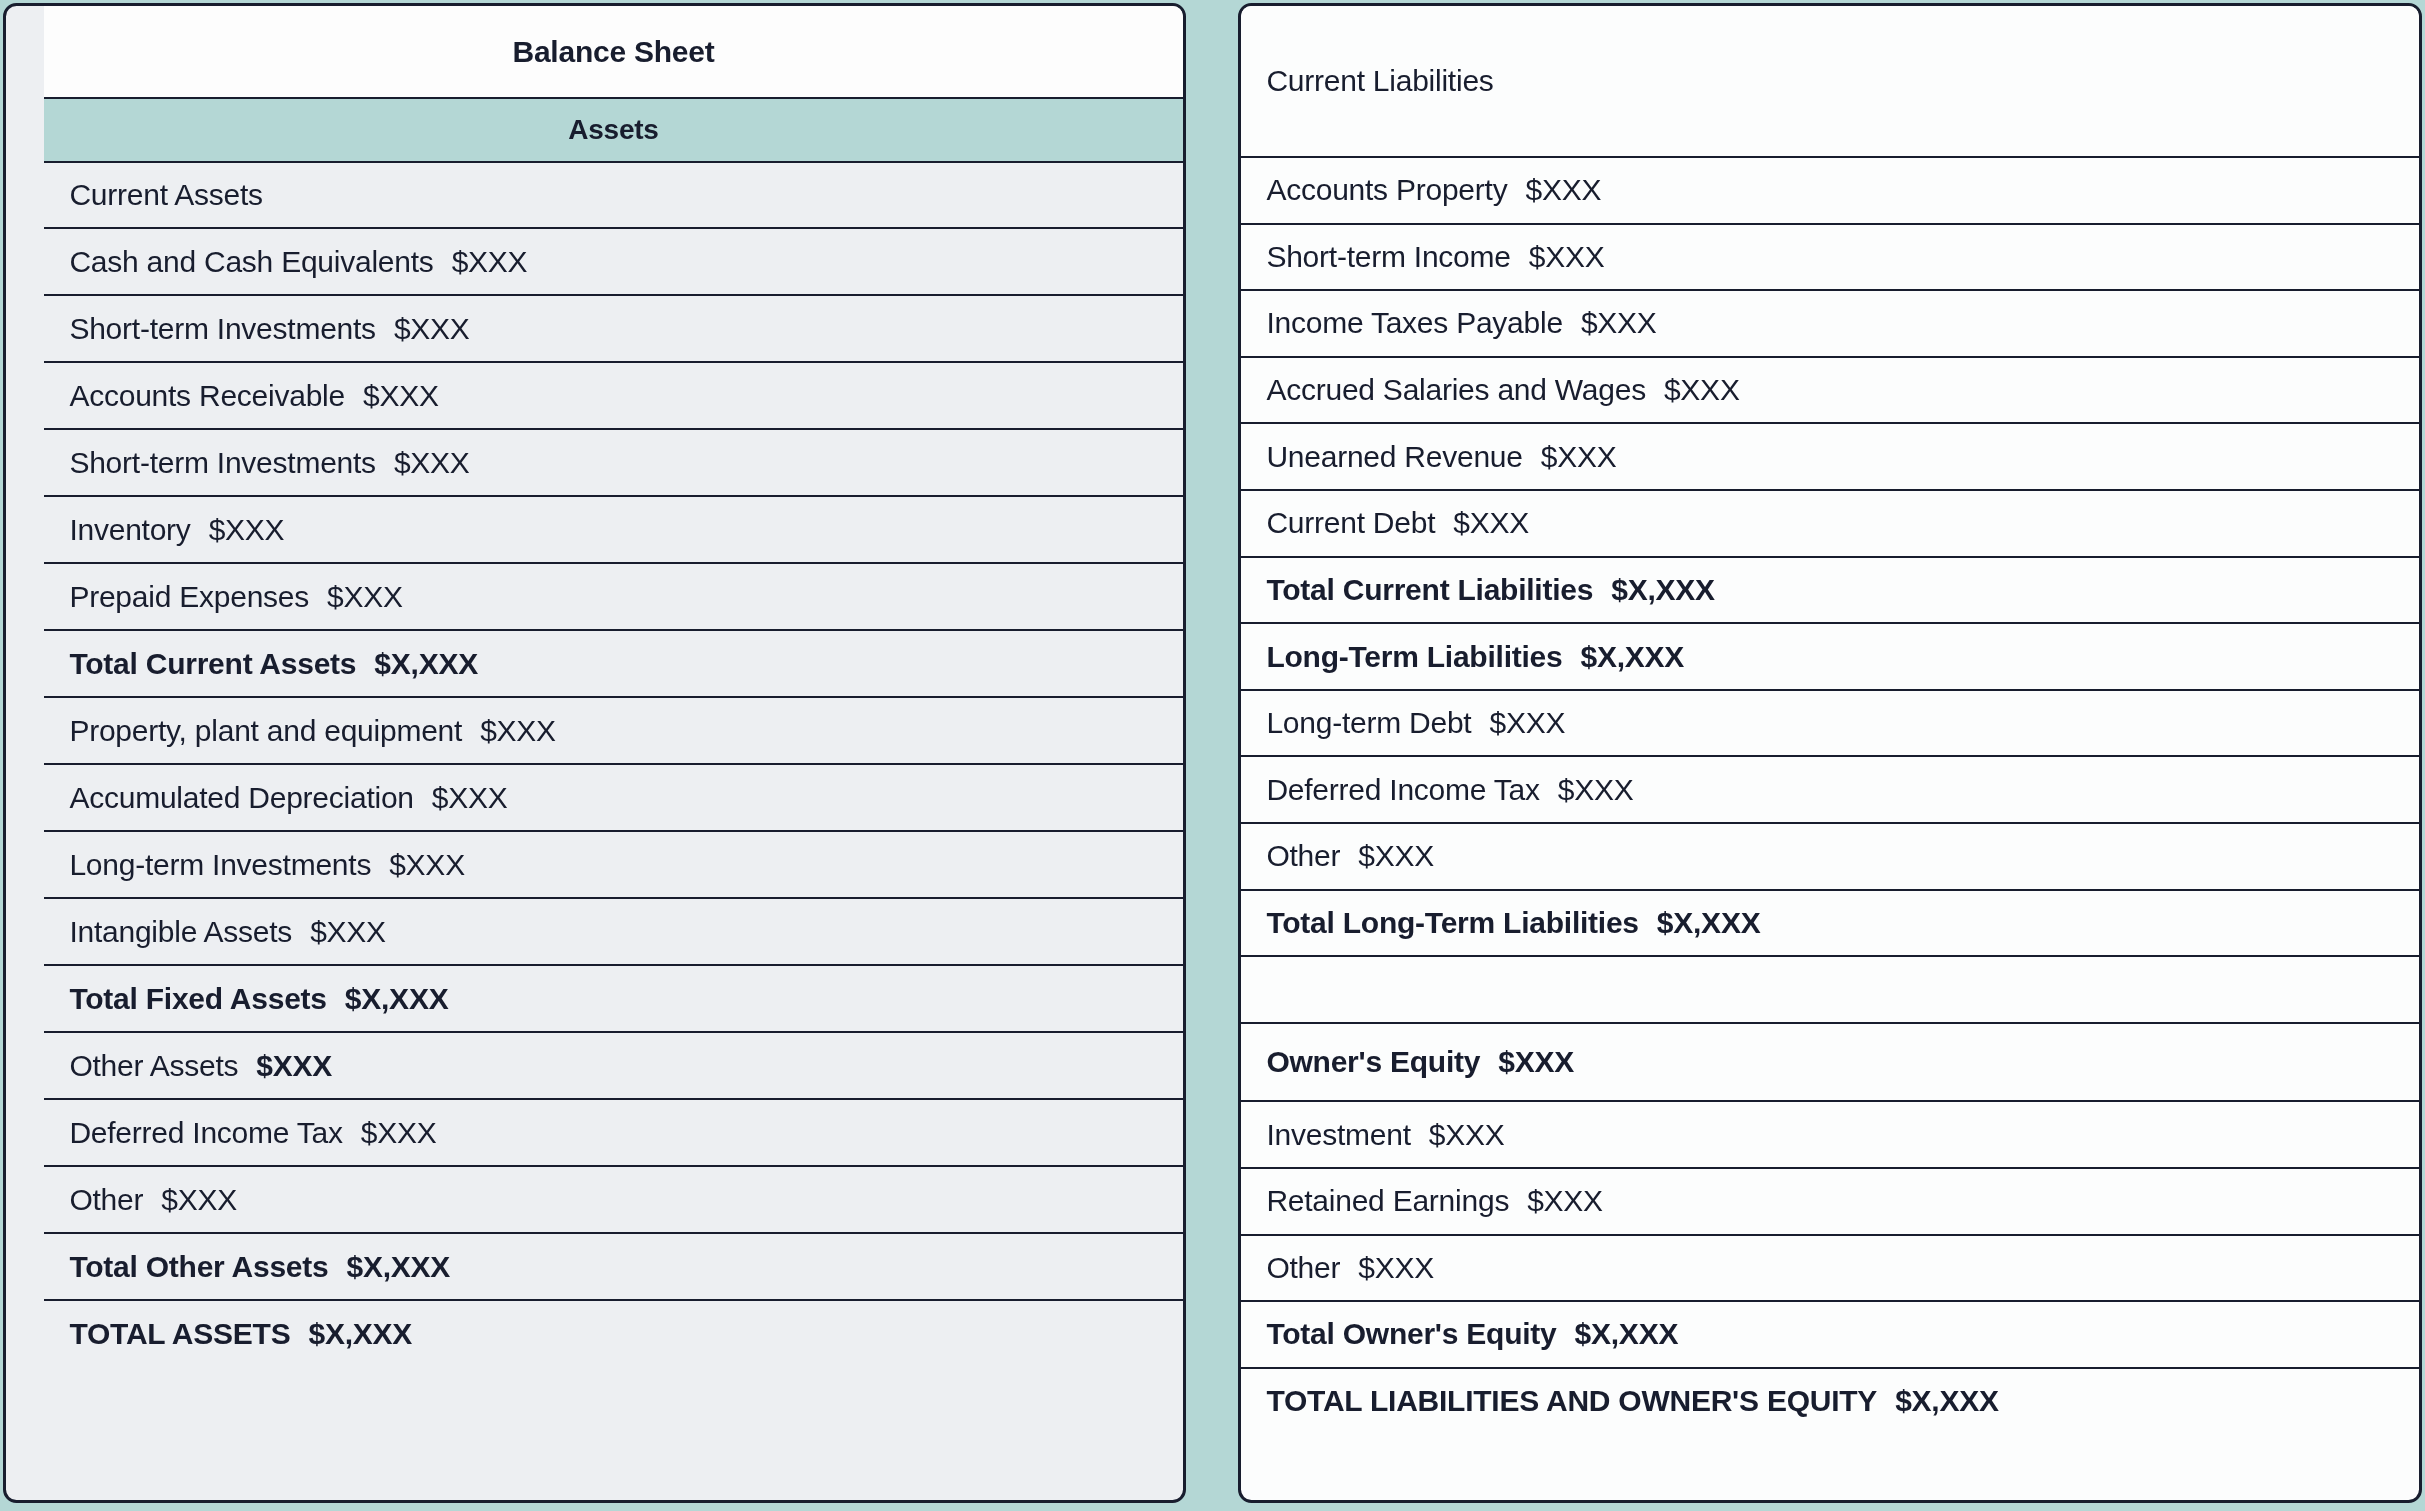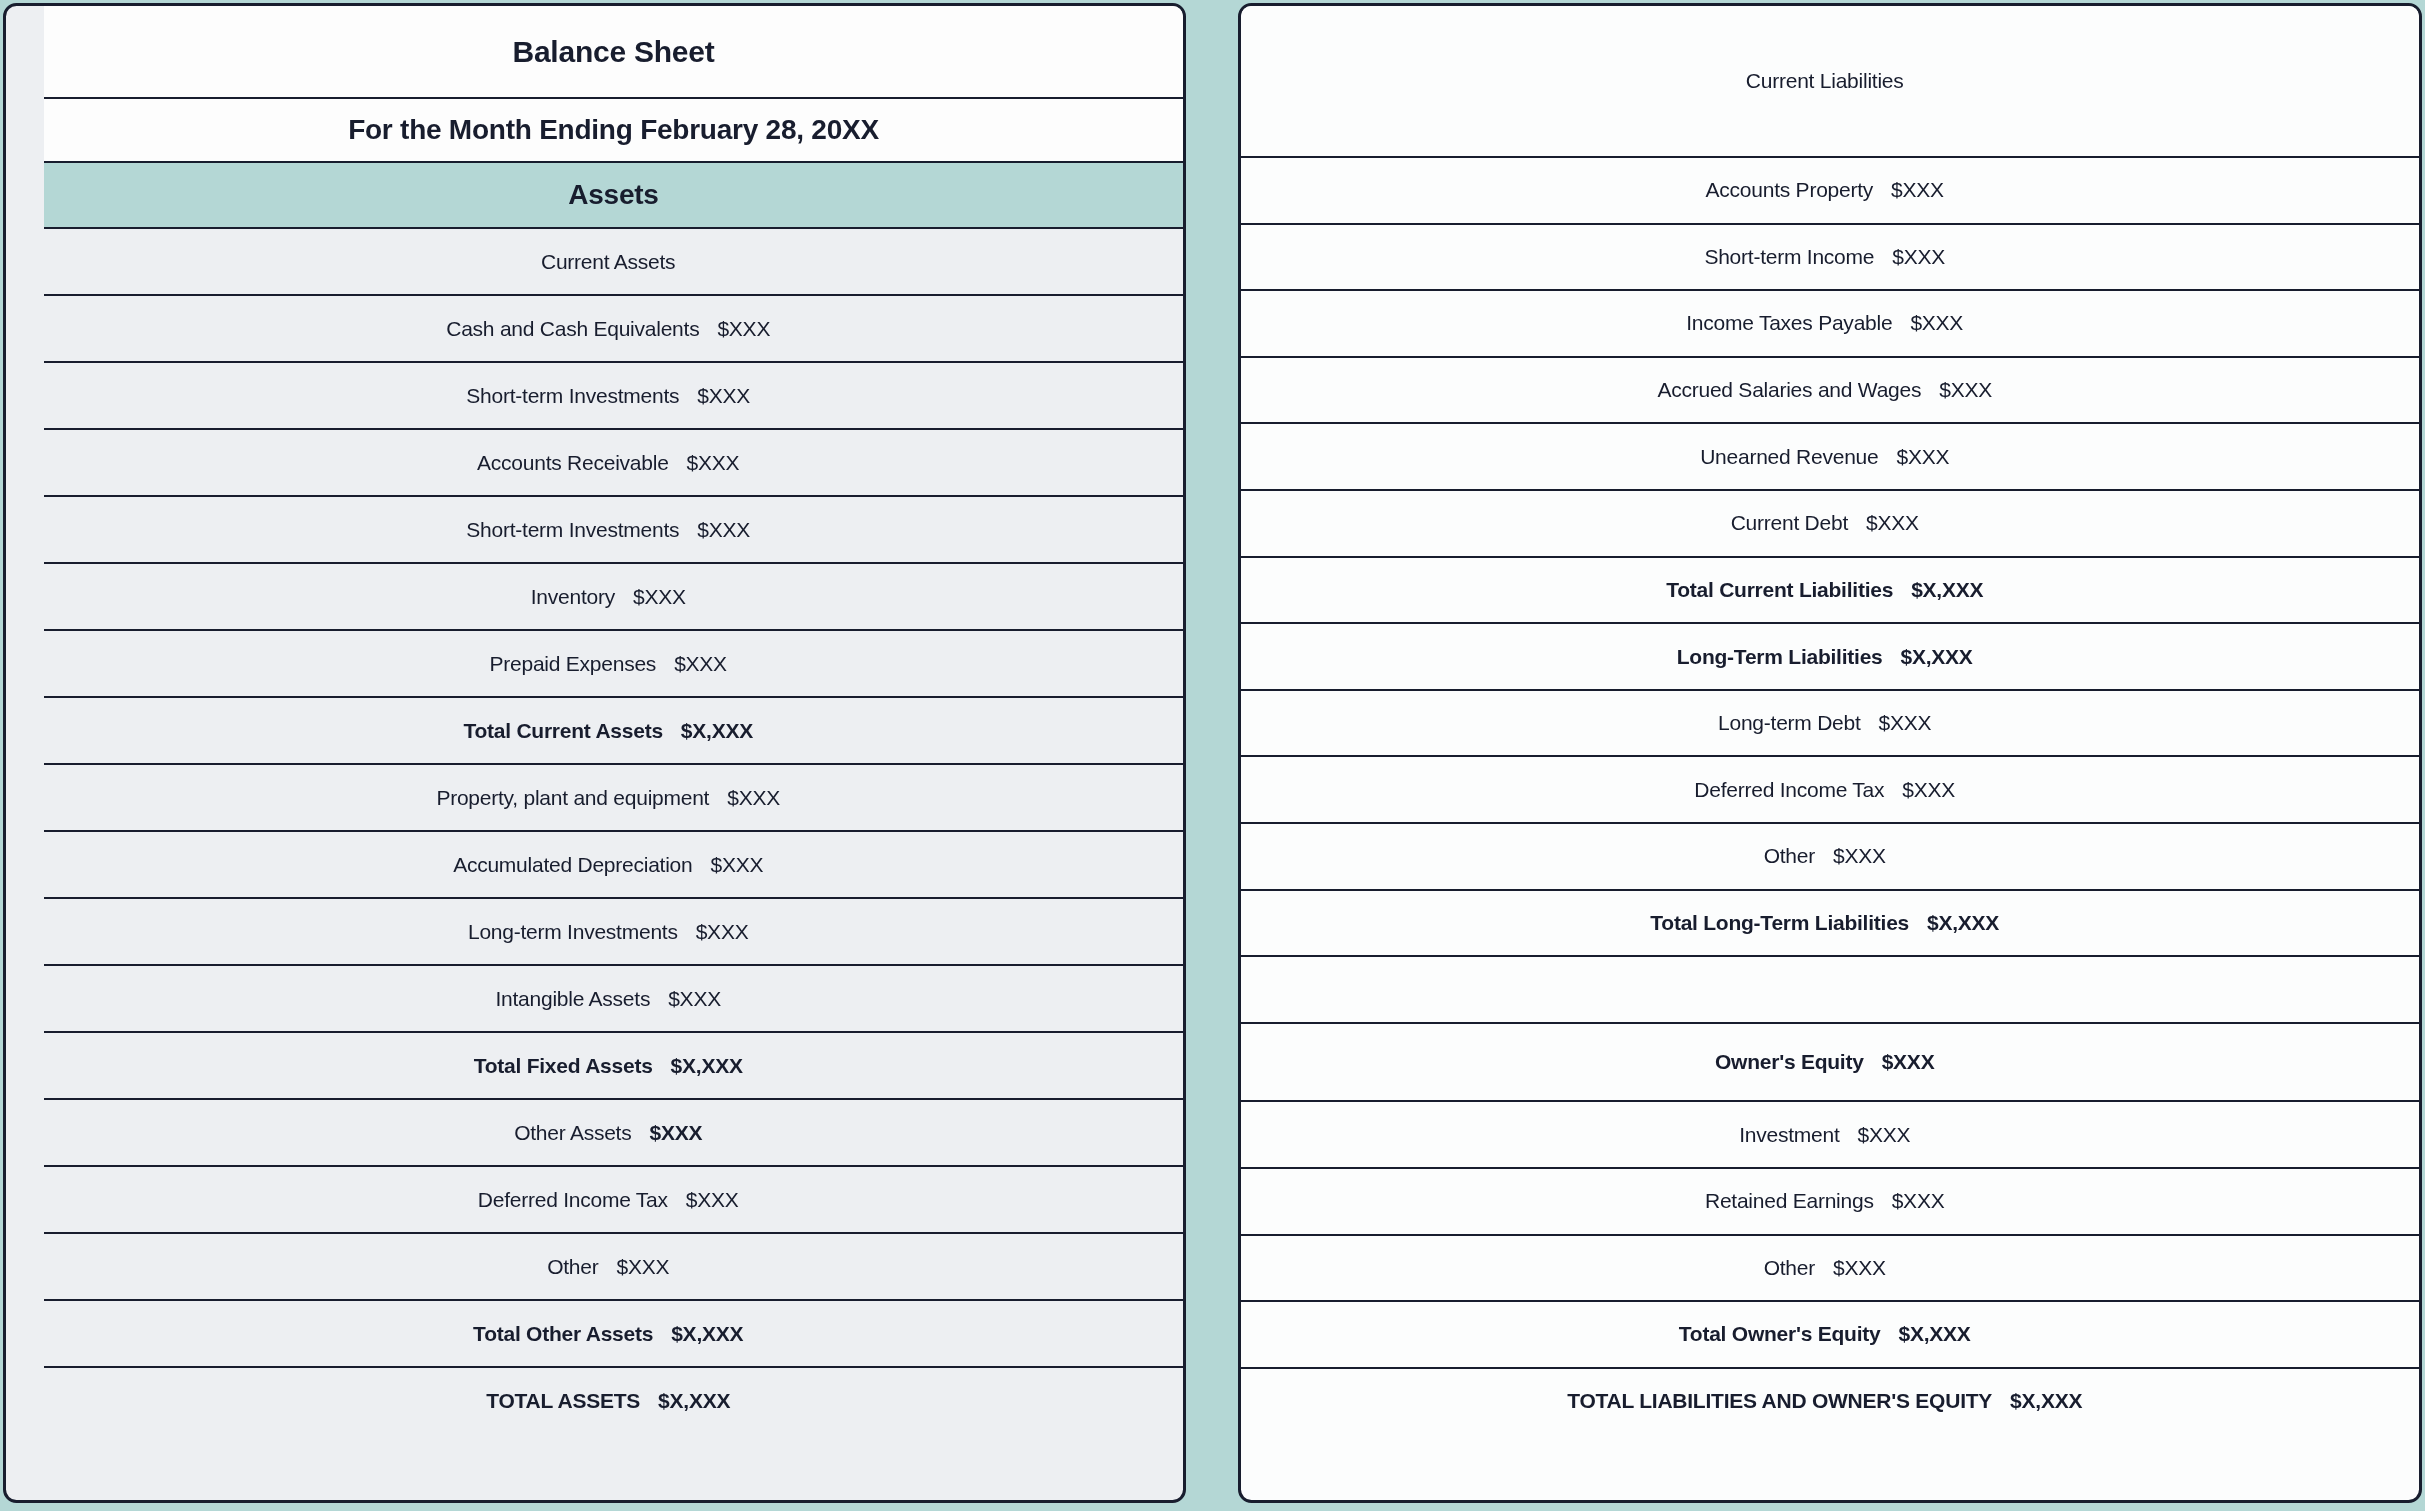--- a/index.html
+++ b/index.html
@@ -38,23 +38,23 @@
   }
   #right-table{
     left:1238px;
     width:1184px;
     grid-template-rows:150px repeat(13,1fr) 1.18fr repeat(6,1fr);
     background:var(--right-row-bg);
   }
   .row{
     display:flex;
     align-items:center;
-    justify-content:center;
+    justify-content:flex-start;
     border-top:2.2px solid var(--ink);
-    font-size:21px;
+    font-size:30px;
     padding:0 36px 0 25.4px;
     min-width:0;
   }
   .sheet-table > :first-child{border-top:none;}
   .row .lbl{white-space:nowrap;}
   .row .val{white-space:nowrap;margin-left:18px;}
   .b{font-weight:700;}
   .center-row{
     display:flex;
     align-items:center;
@@ -81,23 +81,20 @@
   #left-table .row{background:var(--left-row-bg);}
   #right-table .row{background:var(--right-row-bg);}
 </style>
 </head>
 <body>
 
 <section id="left-table" class="sheet-table">
   <div class="center-row title-row">
     <span>Balance Sheet</span>
   </div>
-  <div class="center-row subtitle-row">
-    <span>For the Month Ending February 28, 20XX</span>
-  </div>
   <div class="center-row section-header">
     <span>Assets</span>
   </div>
 <div class="row">
       <span class="lbl">Current Assets</span>
     </div>
     <div class="row">
       <span class="lbl">Cash and Cash Equivalents</span>
       <span class="val">$XXX</span>
     </div>

